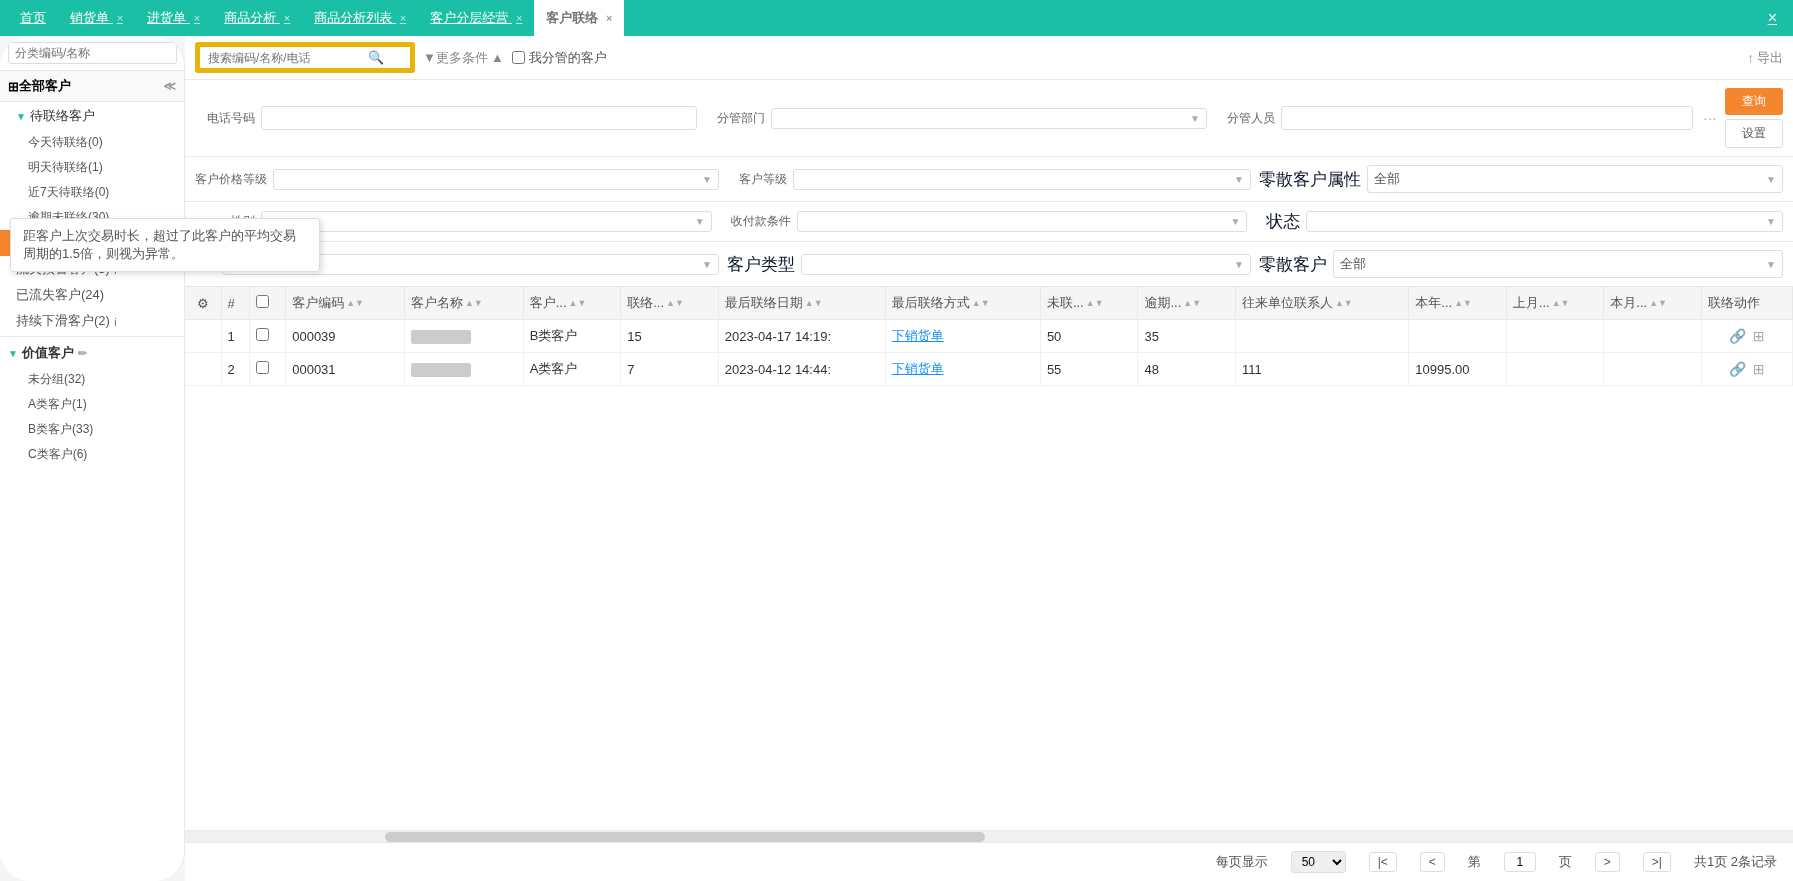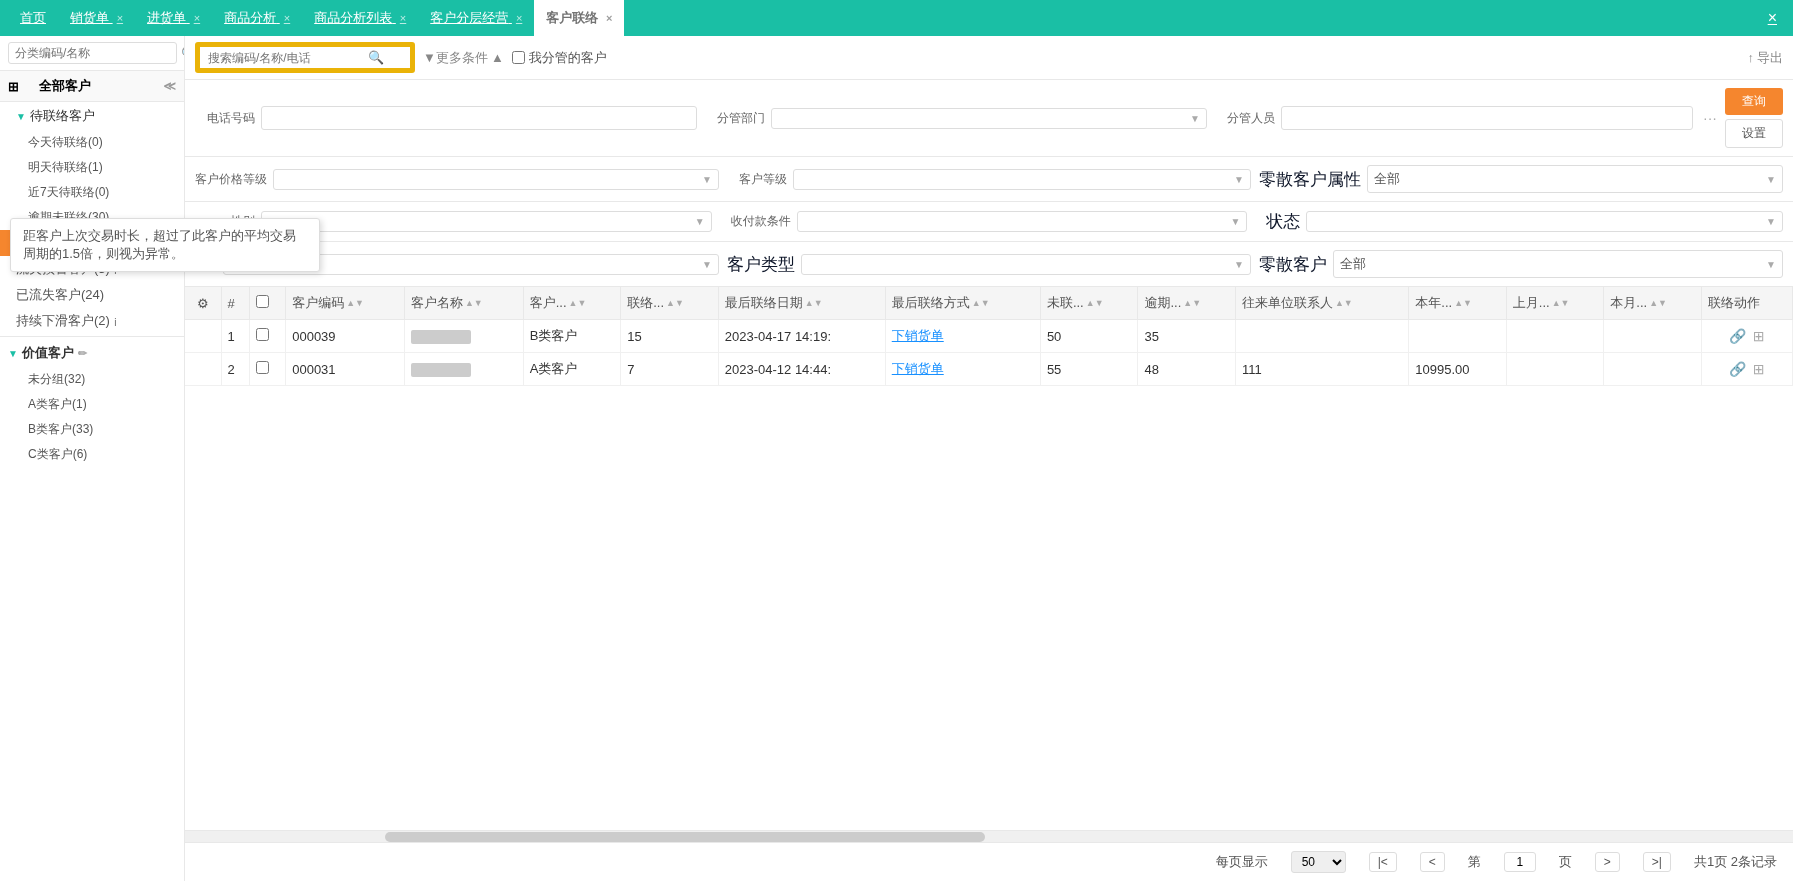--- a/index.html
+++ b/index.html
@@ -47,20 +47,21 @@
     }
 
     
     .sidebar {
       width: 185px;
       background: white;
       border-right: 1px solid #e8e8e8;
       display: flex;
       flex-direction: column;
       overflow-y: auto;
+      border-radius: 30px;
     }
     .sidebar-search {
       display: flex;
       align-items: center;
       padding: 6px 8px;
       border-bottom: 1px solid #e8e8e8;
     }
     .sidebar-search input {
       flex: 1;
       border: 1px solid #ddd;
@@ -377,21 +378,21 @@
 
 <div class="main-layout">
 
   <div class="sidebar">
     <div class="sidebar-search">
       <input type="text" placeholder="分类编码/名称" style="">
       <span class="search-icon-btn">🔍</span>
     </div>
     <div class="sidebar-section-header">
       <span>⊞</span>
-      <span style="margin-left:20px">全部客户</span>
+      <span style="margin-left:0">全部客户</span>
       <span class="collapse-btn">≪</span>
     </div>
     <div class="sidebar-group-label">
       <span class="arrow">▼</span>
       <span>待联络客户</span>
     </div>
     <div class="sidebar-item">今天待联络(0)</div>
     <div class="sidebar-item">明天待联络(1)</div>
     <div class="sidebar-item">近7天待联络(0)</div>
     <div class="sidebar-item">逾期未联络(30)</div>

